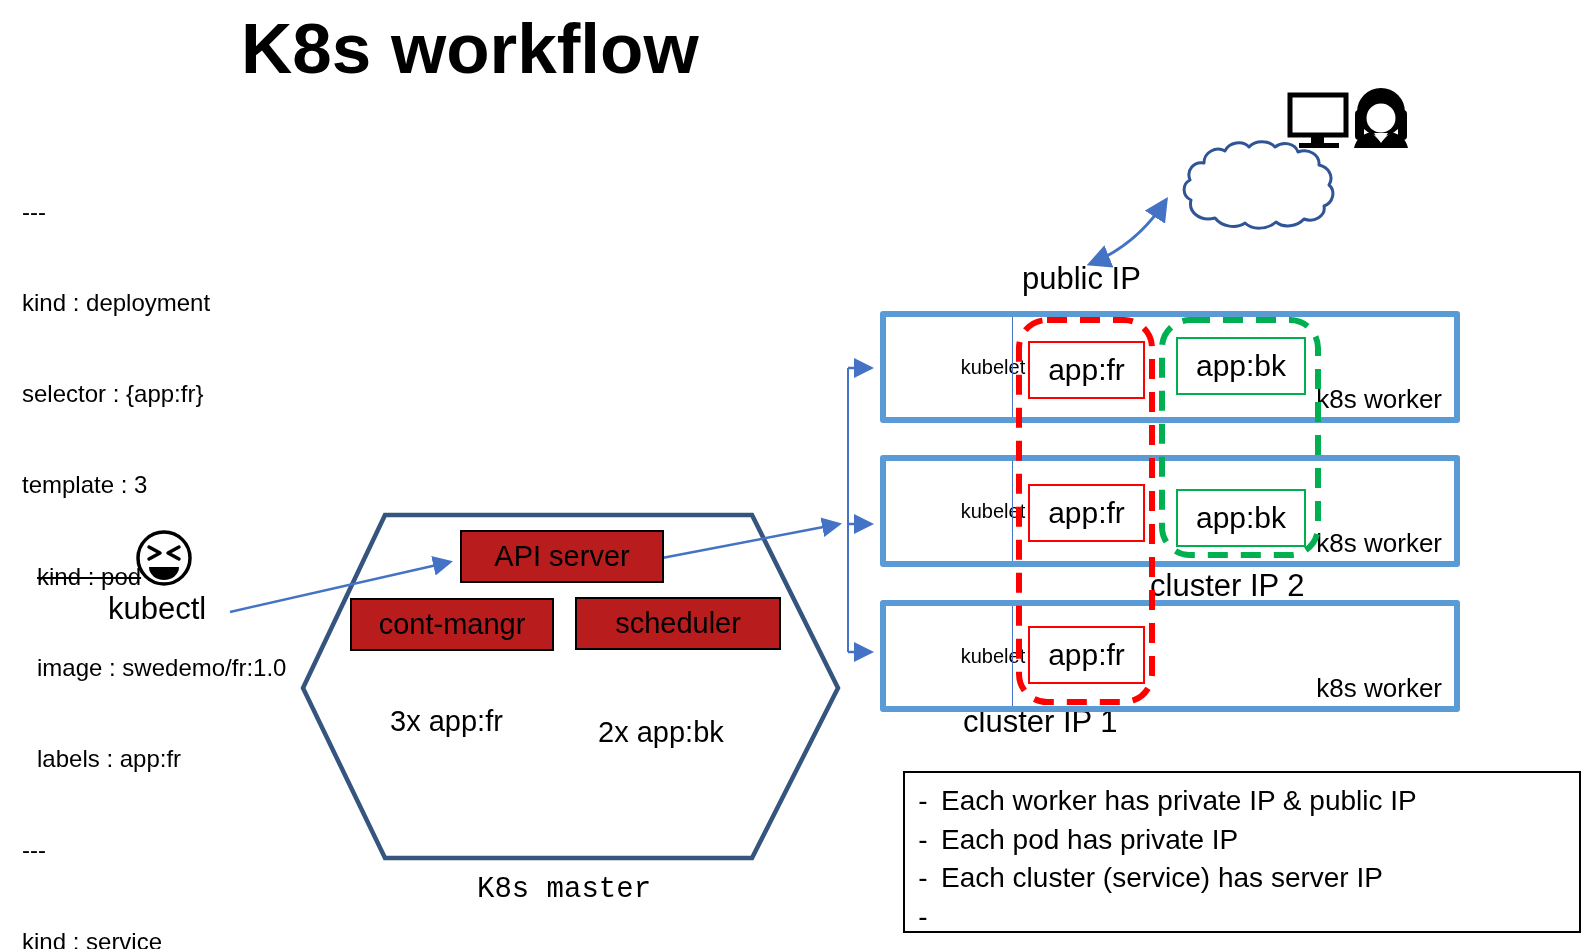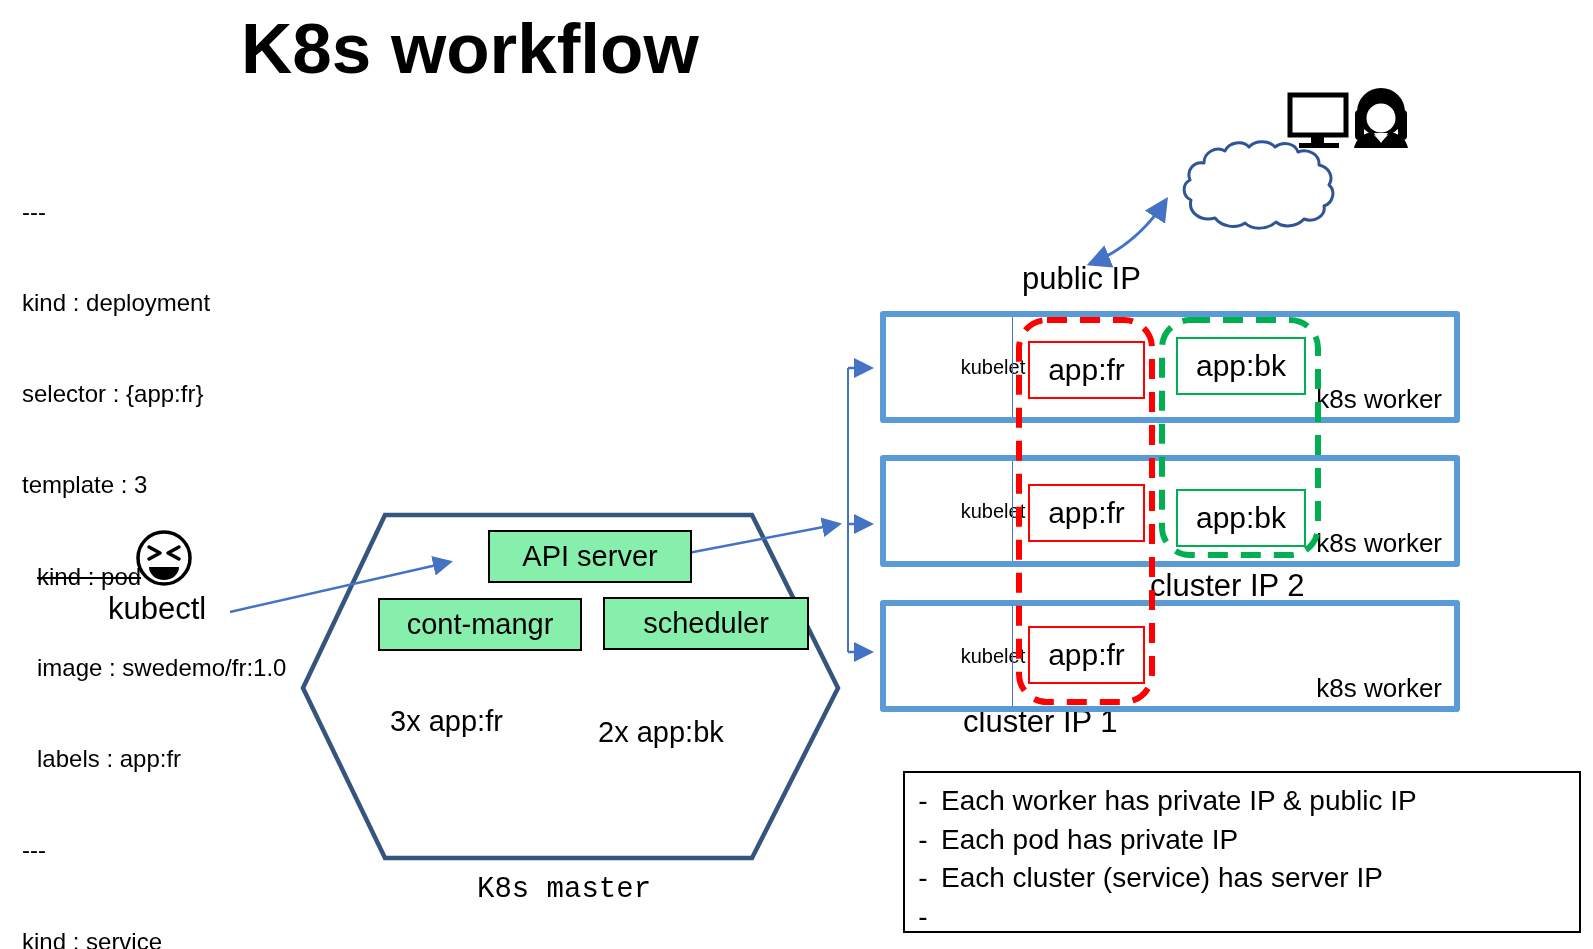--- a/index.html
+++ b/index.html
@@ -6,21 +6,21 @@
   #canvas{position:relative;width:1593px;height:949px;background:#fff;overflow:hidden;
           font-family:"Liberation Sans","DejaVu Sans",sans-serif;color:#000;}
   .layer{position:absolute;left:0;top:0;pointer-events:none;}
   .base{z-index:0;}
   .overlay{z-index:6;}
   .title{position:absolute;left:233px;top:8px;font-size:71px;font-weight:700;letter-spacing:0px;z-index:2;margin-left:8px;}
   .manifest{position:absolute;left:22px;top:136px;font-size:24px;line-height:30.4px;z-index:2;white-space:pre;}
   .manifest .indent{padding-left:15px;}
   .manifest .strike{text-decoration:line-through;text-decoration-thickness:2px;}
   .kubectl-label{position:absolute;left:108px;top:591px;font-size:31px;z-index:2;}
-  .mbox{position:absolute;background:#86efac;border:2px solid #000;display:flex;align-items:center;justify-content:center;z-index:3;margin-left:28px;}
+  .mbox{position:absolute;background:#b91c1c;border:2px solid #000;display:flex;align-items:center;justify-content:center;z-index:3;}
   .mbox.api{left:460px;top:530px;width:200px;height:49px;font-size:29px;}
   .mbox.cm{left:350px;top:598px;width:200px;height:49px;font-size:29px;}
   .mbox.sch{left:575px;top:597px;width:202px;height:49px;font-size:29px;}
   .freetext{position:absolute;z-index:3;}
   .rep-fr{left:390px;top:705px;font-size:29px;}
   .rep-bk{left:598px;top:716px;font-size:29px;}
   .master-label{left:477px;top:873px;font-size:29px;font-family:Liberation Mono, monospace;}
   .public-ip{left:1022px;top:261px;font-size:31px;}
   .cluster1{left:963px;top:704px;font-size:31px;}
   .cluster2{left:1150px;top:568px;font-size:31px;}

